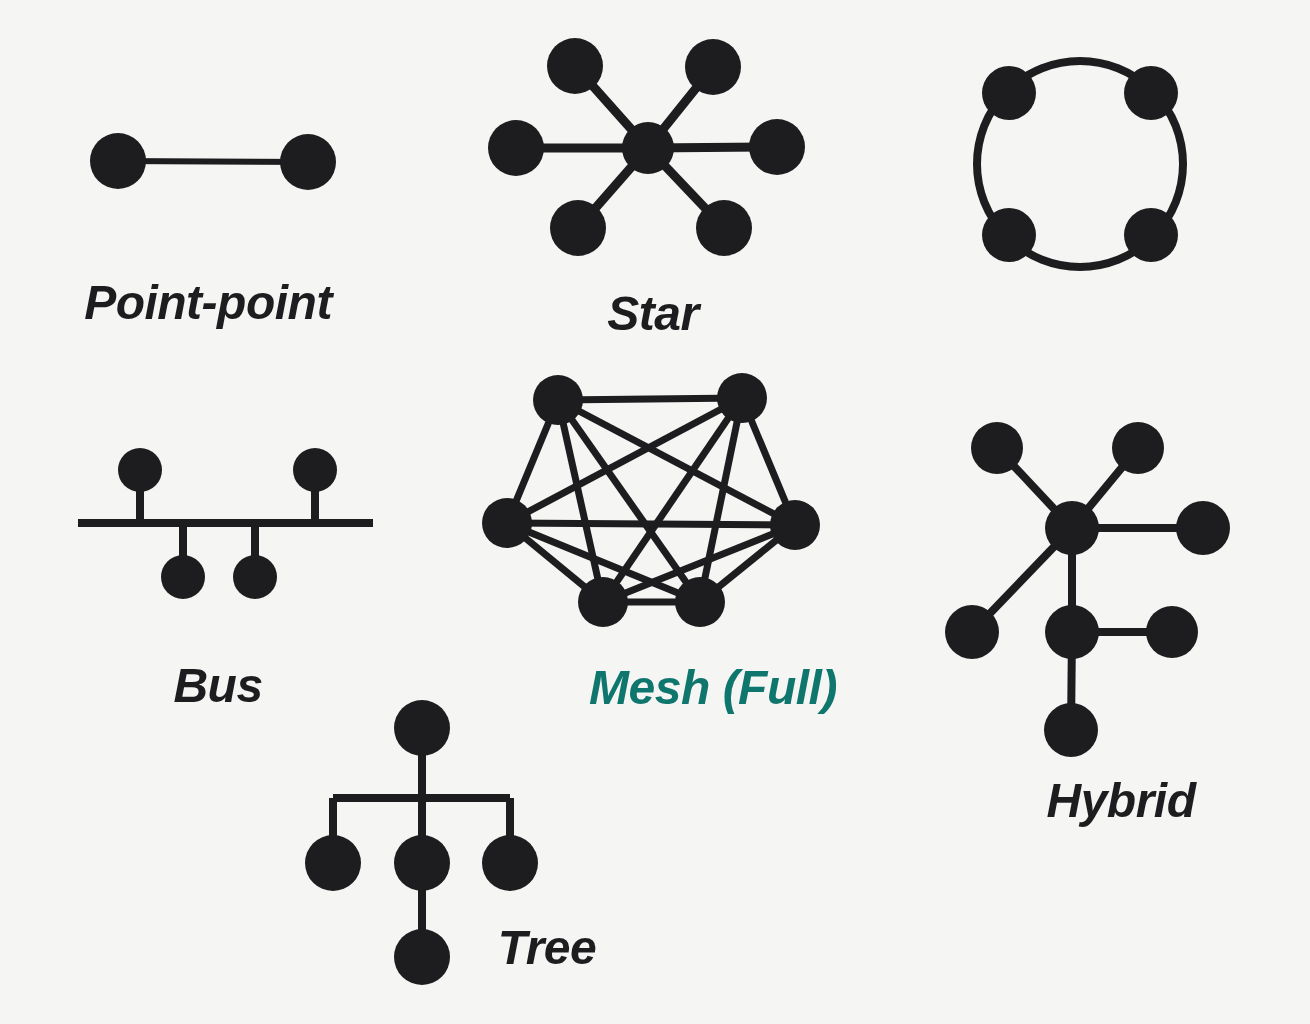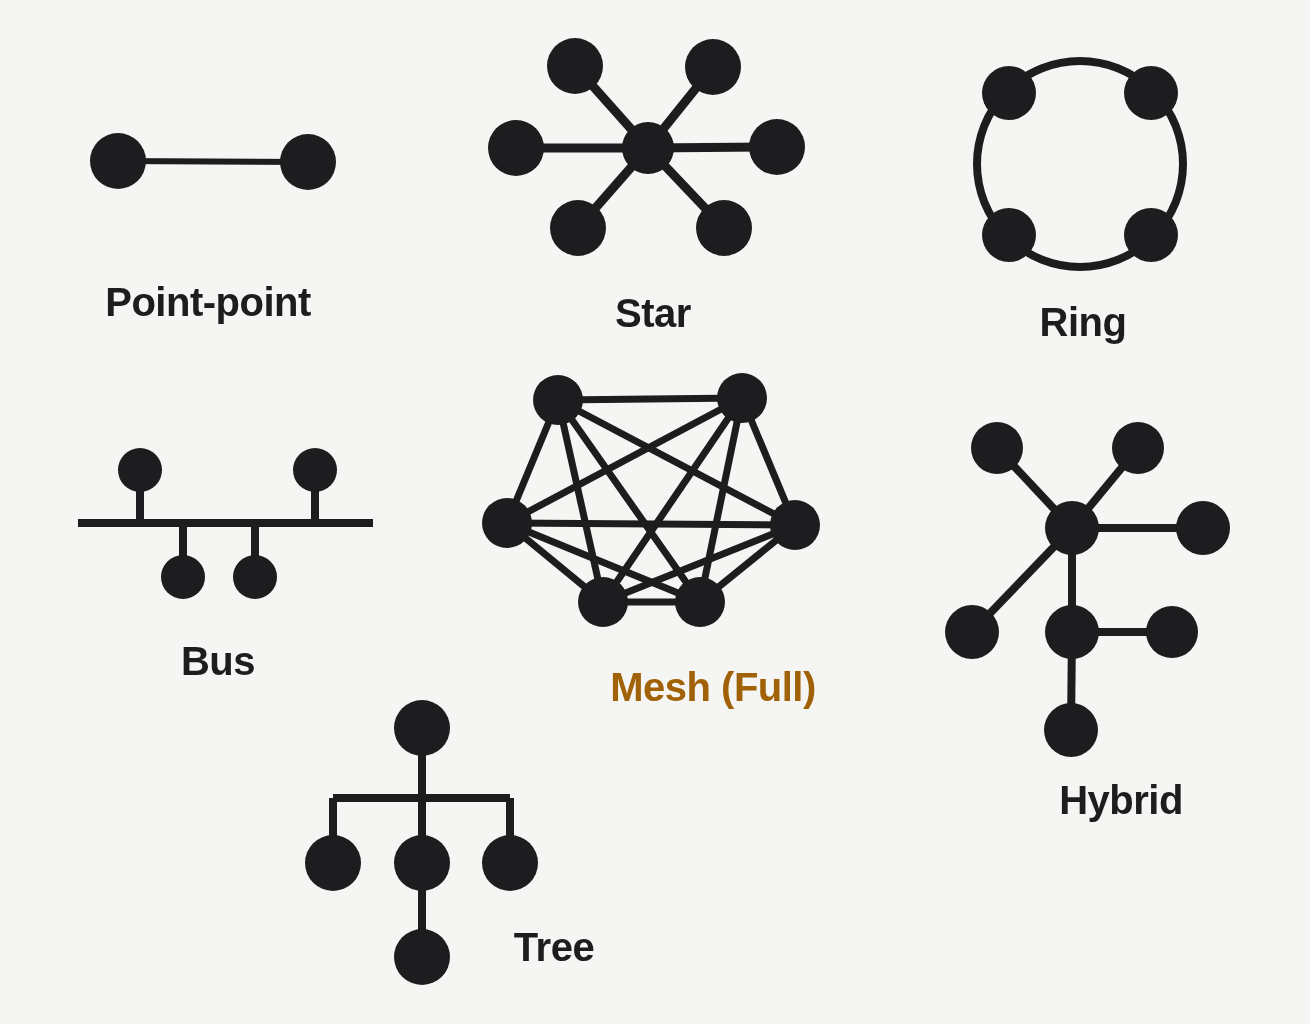--- a/index.html
+++ b/index.html
@@ -20,25 +20,26 @@
   }
   #canvas-svg {
     position: absolute;
     left: 0;
     top: 0;
   }
   .diagram-label {
     position: absolute;
     transform: translate(-50%, -50%);
     font-weight: 700;
-    font-size: 40px;
+    font-size: 48px;
     letter-spacing: -0.5px;
     color: #1d1d1f;
     white-space: nowrap;
     user-select: none;
+    font-style: italic;
   }
 </style>
 </head>
 <body style="background: rgb(245, 245, 243);">
 
 <div id="canvas-wrap">
   <svg id="canvas-svg" xmlns="http://www.w3.org/2000/svg" width="1310" height="1024" viewBox="0 0 1310 1024">
       <g>
         <line x1="118" y1="161" x2="308" y2="162" stroke="#1d1d1f" stroke-width="6"></line>
         <circle cx="118" cy="161" r="28" fill="#1d1d1f"></circle>
@@ -126,18 +127,17 @@
         <circle cx="1203" cy="528" r="27" fill="#1d1d1f"></circle>
         <circle cx="972" cy="632" r="27" fill="#1d1d1f"></circle>
         <circle cx="1072" cy="632" r="27" fill="#1d1d1f"></circle>
         <circle cx="1172" cy="632" r="26" fill="#1d1d1f"></circle>
         <circle cx="1071" cy="730" r="27" fill="#1d1d1f"></circle>
       </g>
     </svg>
 
   <div class="diagram-label" style="left: 208px; top: 302px; color: rgb(29, 29, 31);">Point-point</div>
   <div class="diagram-label" style="left: 653px; top: 301px; color: rgb(29, 29, 31); margin-top: 12px;">Star</div>
-  <div class="diagram-label" style="left: 1083px; top: 322px; color: rgb(29, 29, 31);">Ring</div>
-  <div class="diagram-label" style="left: 218px; top: 661px; color: rgb(29, 29, 31);">Bus</div>
-  <div class="diagram-label" style="left: 713px; top: 687px; color: #a16207;">Mesh (Full)</div>
-  <div class="diagram-label" style="left: 547px; top: 947px; color: rgb(29, 29, 31); margin-left: 7px;">Tree</div>
+  <div class="diagram-label" style="left: 218px; top: 685px; color: rgb(29, 29, 31);">Bus</div>
+  <div class="diagram-label" style="left: 713px; top: 687px; color: #0f766e;">Mesh (Full)</div>
+  <div class="diagram-label" style="left: 547px; top: 947px; color: rgb(29, 29, 31);">Tree</div>
   <div class="diagram-label" style="left: 1077px; top: 800px; color: rgb(29, 29, 31); margin-left: 44px;">Hybrid</div>
 </div>
 
 </body></html>

